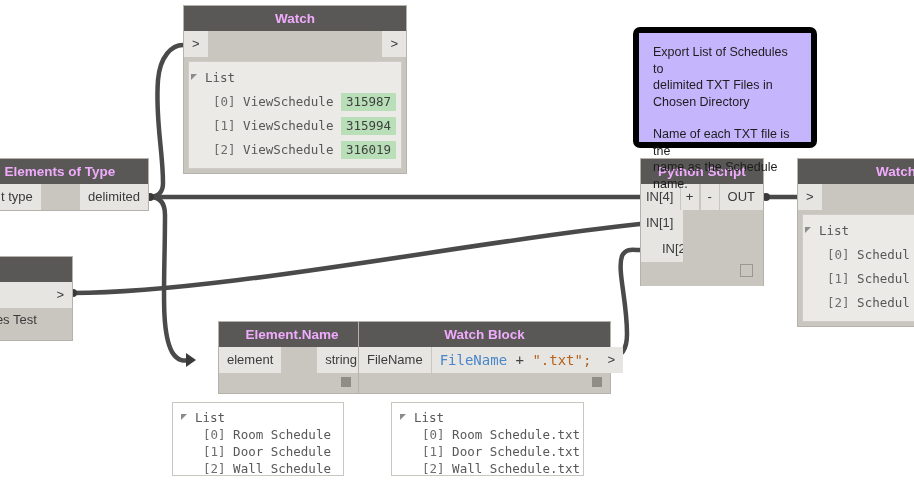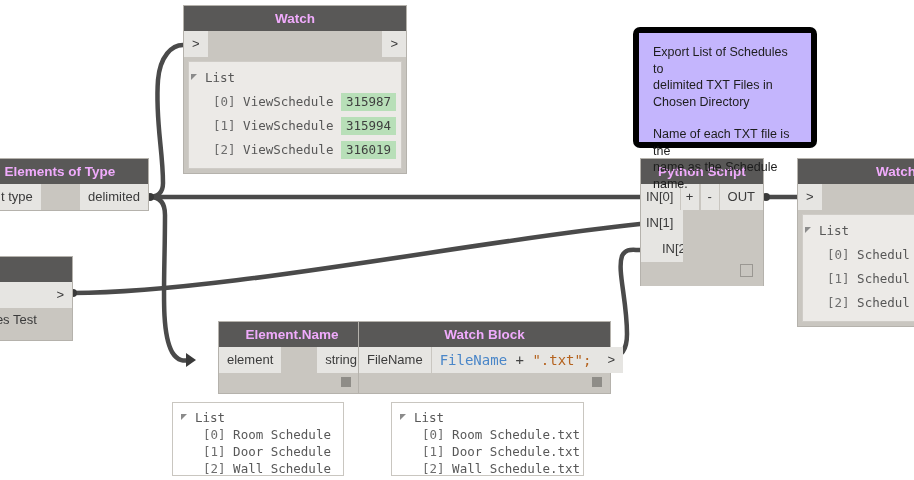--- a/index.html
+++ b/index.html
@@ -350,21 +350,21 @@
     </div>
     <div class="item-row">
       <span class="idx">[2]</span>
       <span>Wall Schedule.txt</span>
     </div>
   </div>
 
   <div class="node" style="left:640px; top:158px; width:124px; height:128px;">
     <div class="node-header">Python Script</div>
     <div class="port-row">
-      <div class="port" style="width:42px; padding:0 5px;">IN[0]</div>
+      <div class="port" style="width:42px; padding:0 5px;">IN[4]</div>
       <div class="pybtn">+</div>
       <div class="pybtn">-</div>
       <div class="port out" style="flex:1 1 auto;">OUT</div>
     </div>
     <div class="port-row">
       <div class="port" style="width:42px; padding:0 5px;">IN[1]</div>
       <div class="port-gap"></div>
     </div>
     <div class="port-row">
       <div class="port" style="width:42px; padding:0 21px;">IN[2]</div>

